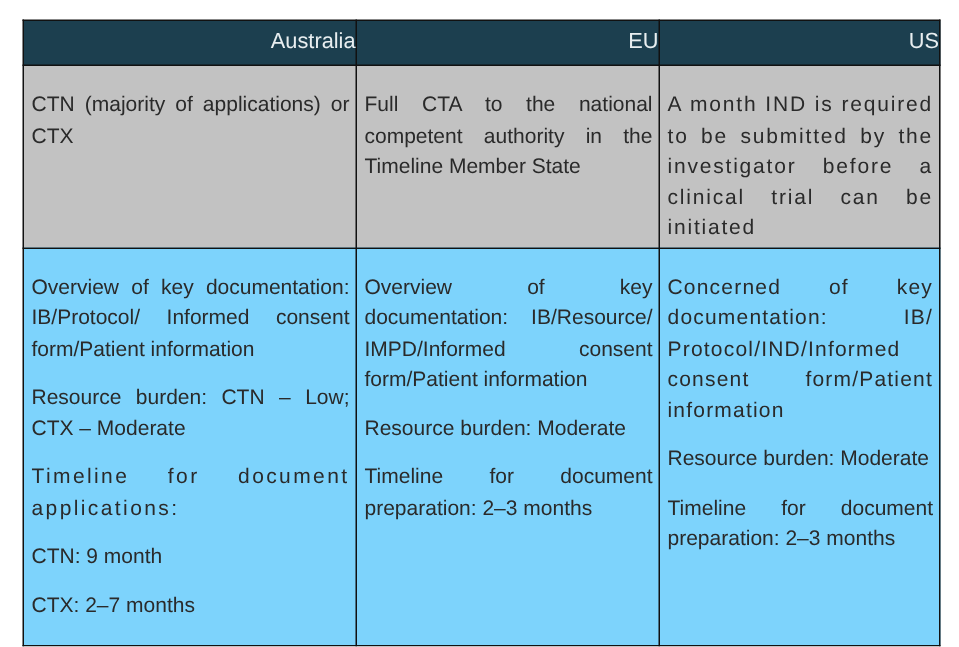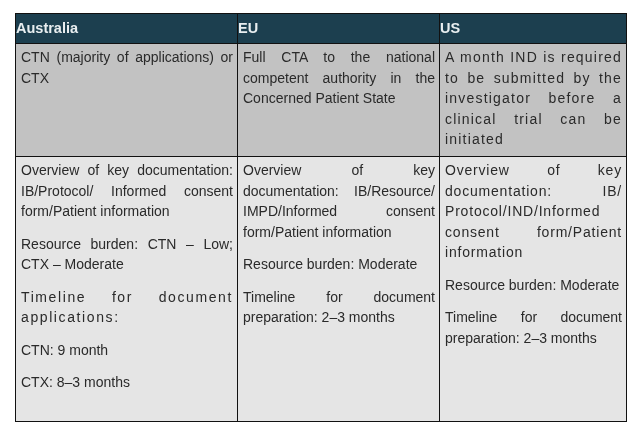--- a/index.html
+++ b/index.html
@@ -4,26 +4,26 @@
   <style>
     html, body { margin: 0; padding: 0; background: #ffffff; }
     body { width: 639px; height: 431px; position: relative; overflow: hidden;
       font-family: "Liberation Sans", sans-serif; color: #222; }
     table.cmp { position: absolute; left: 15px; top: 13px; width: 611px;
       border-collapse: collapse; table-layout: fixed; font-size: 14px; line-height: 20.5px; }
     table.cmp col.c1 { width: 222px; }
     table.cmp col.c2 { width: 202px; }
     table.cmp col.c3 { width: 187px; }
     table.cmp th, table.cmp td { border: 1.5px solid #111; vertical-align: top; }
-    table.cmp th { background: #1c3f4f; color: #e8eef0; font-weight: bold;
-      text-align: left; height: 29px; padding: 0; vertical-align: middle; font-size: 14.5px; }
+    table.cmp th { background: #1c3f4f; color: #e8eef0; font-weight: normal;
+      text-align: right; height: 29px; padding: 0; vertical-align: middle; font-size: 14.5px; }
     table.cmp tr.r1 td { background: #c2c2c2; height: 106px; }
-    table.cmp tr.r2 td { background: #e5e5e5; height: 258px; }
+    table.cmp tr.r2 td { background: #7dd3fc; height: 258px; }
     table.cmp td { padding: 3px 4px 3px 5px; text-align: justify; color: #2a2a2a; }
-    table.cmp td p { margin: 0 0 12px 0; text-align: justify; text-align-last: auto; }
+    table.cmp td p { margin: 12px 0 12px 0; text-align: justify; text-align-last: auto; }
     table.cmp td p:last-child { margin-bottom: 0; }
     .wide { letter-spacing: 2.2px; }
   </style>
 </head>
 <body>
 
 <table class="cmp">
   <colgroup>
       <col class="c1">
       <col class="c2">
@@ -35,39 +35,39 @@
       <th>EU</th>
       <th>US</th>
     </tr>
   </thead>
   <tbody>
     <tr class="r1">
       <td>
         <p>CTN (majority of applications) or CTX</p>
       </td>
       <td>
-        <p>Full CTA to the national competent authority in the Concerned Patient State</p>
+        <p>Full CTA to the national competent authority in the Timeline Member State</p>
       </td>
       <td>
         <p class="wide" style="letter-spacing:1.2px">A month IND is required to be submitted by the investigator before a clinical trial can be initiated</p>
       </td>
     </tr>
     <tr class="r2">
       <td>
         <p>Overview of key documentation: IB/Protocol/ Informed consent form/Patient information</p>
         <p>Resource burden: CTN – Low; CTX – Moderate</p>
         <p class="wide" style="letter-spacing:1.6px">Timeline for document applications:</p>
         <p>CTN: 9 month</p>
-        <p>CTX: 8–3 months</p>
+        <p>CTX: 2–7 months</p>
       </td>
       <td>
         <p>Overview of key documentation: IB/Resource/ IMPD/Informed consent form/Patient information</p>
         <p>Resource burden: Moderate</p>
         <p>Timeline for document preparation: 2–3 months</p>
       </td>
       <td>
-        <p style="letter-spacing:0.8px">Overview of key documentation: IB/ Protocol/IND/Informed consent form/Patient information</p>
+        <p style="letter-spacing:0.8px">Concerned of key documentation: IB/ Protocol/IND/Informed consent form/Patient information</p>
         <p>Resource burden: Moderate</p>
         <p>Timeline for document preparation: 2–3 months</p>
       </td>
     </tr>
   </tbody>
 </table>
 
 </body></html>

